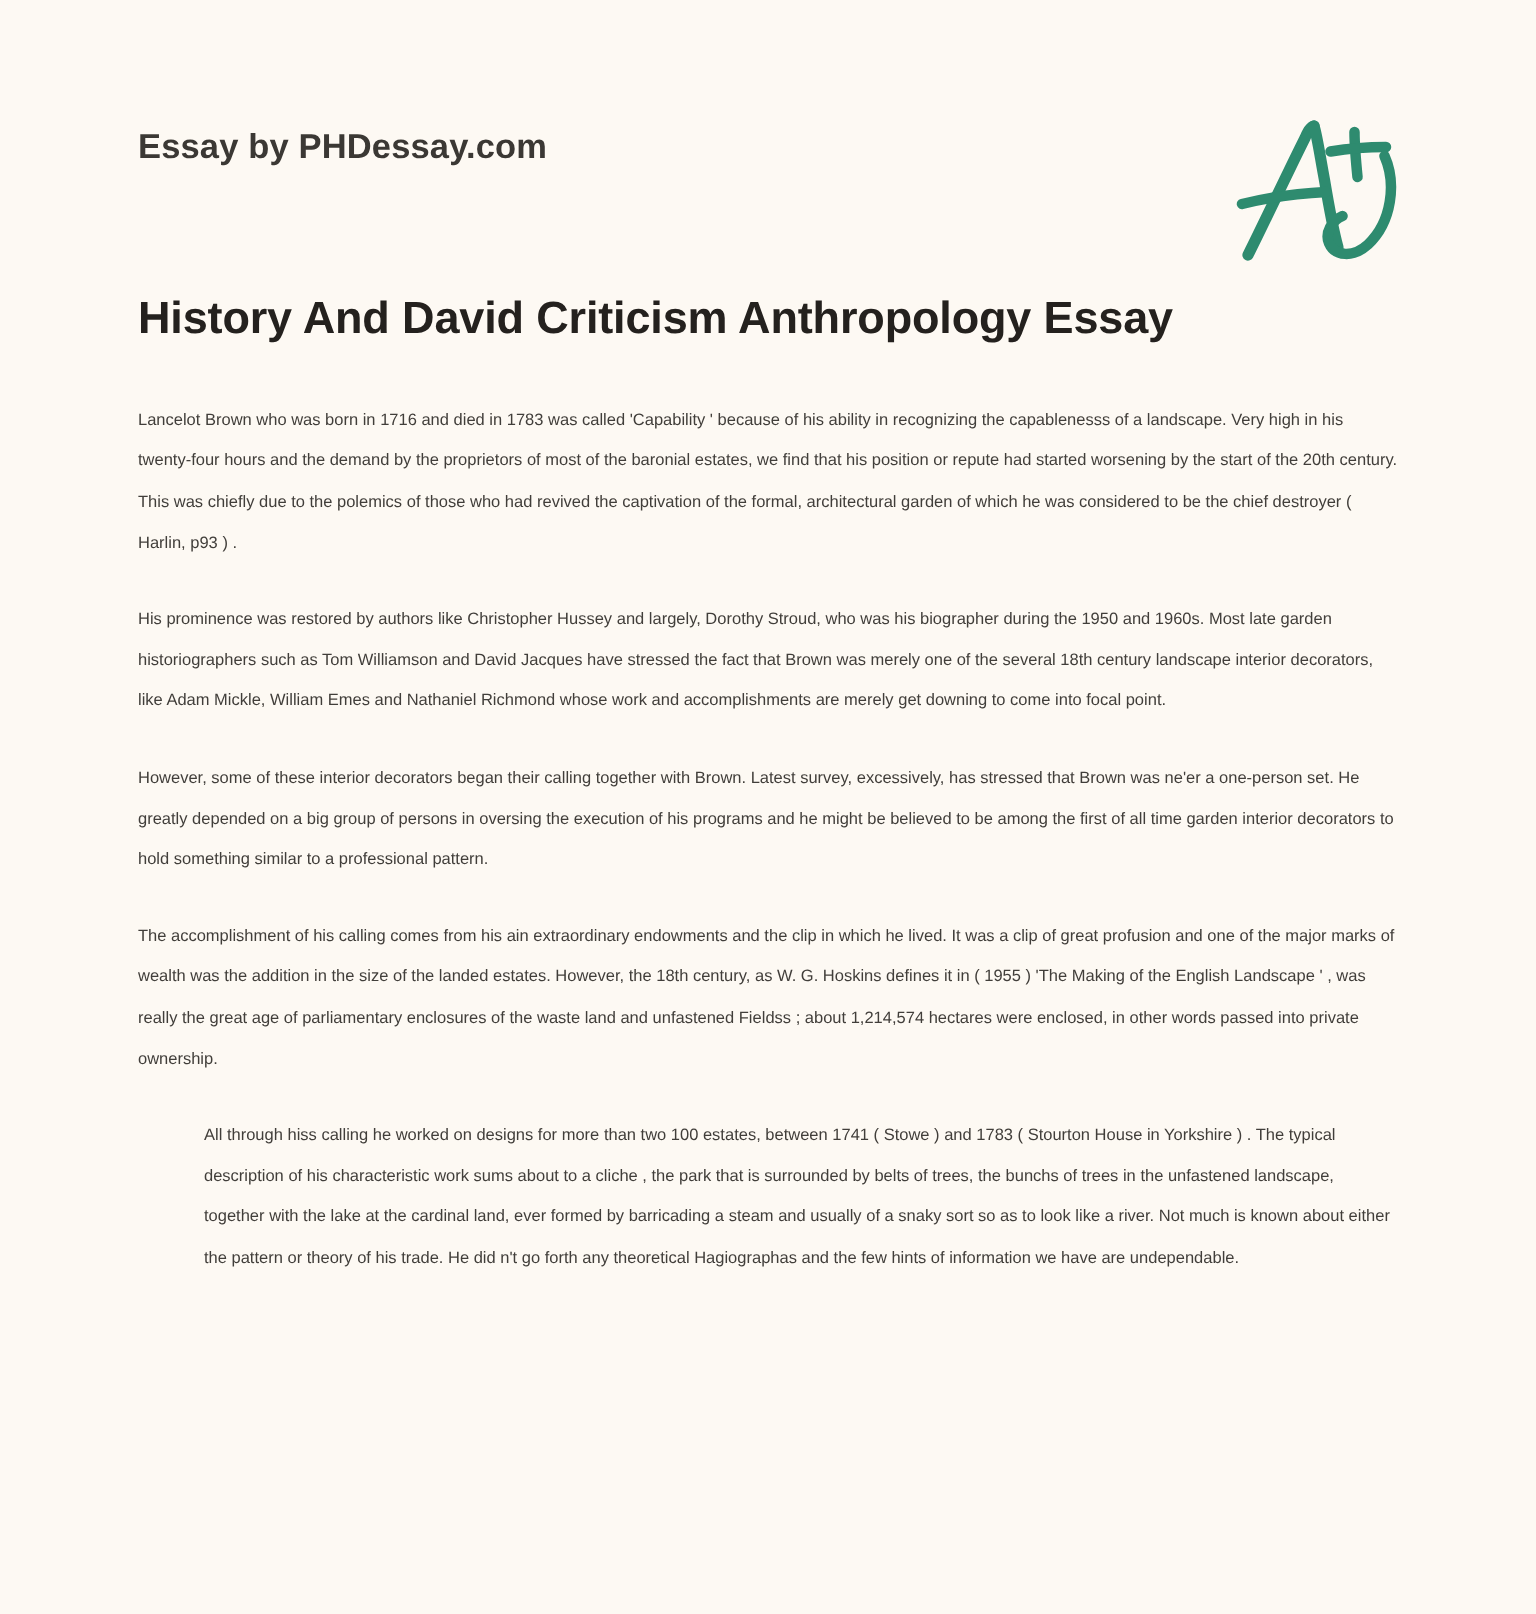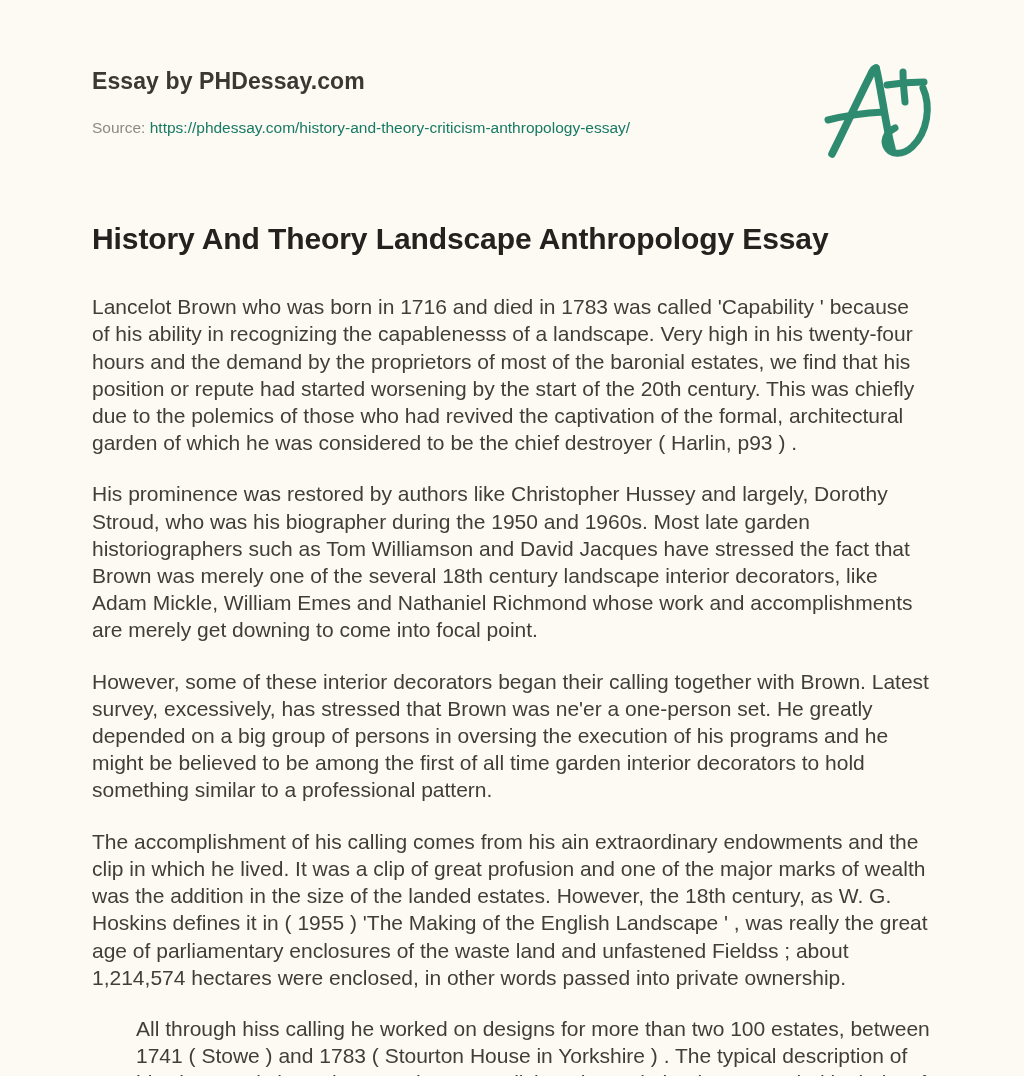--- a/index.html
+++ b/index.html
@@ -12,21 +12,21 @@
     background: #fdf9f3;
     font-family: "Liberation Sans", sans-serif;
     overflow: hidden;
     position: relative;
   }
   .page {
     position: relative;
     width: 1024px;
     height: 1076px;
     box-sizing: border-box;
-    padding: 0 92px 0 92px;
+    padding: 16px 92px 0 92px;
   }
   
   .masthead {
     position: relative;
     padding-top: 68px;
   }
   .brand-title {
     font-size: 23px;
     font-weight: 700;
     color: #3b3834;
@@ -71,43 +71,39 @@
     color: #24211e;
     letter-spacing: -.1px;
     line-height: 1.25;
   }
   
   .article {
     padding-top: 36px;
   }
   .article p {
     margin: 0 0 24px 0;
-    font-size: 21px;
+    font-size: 11px;
     line-height: 27.2px;
     color: #413e3a;
     text-align: left;
   }
   .article p:last-child {
     margin-bottom: 0;
     margin-left: 44px;
   }
 </style>
 </head>
 <body>
 
 <div class="page">
 
   <div class="masthead">
 
     <div class="brand-title">Essay by PHDessay.com</div>
 
-    <div class="source-line">
-      <span class="source-label">Source:</span>
-      <span class="source-url">https://phdessay.com/history-and-theory-criticism-anthropology-essay/</span>
-    </div>
 
     <div class="logo">
       <svg viewBox="0 0 160 120" xmlns="http://www.w3.org/2000/svg">
         <g fill="none" stroke="#2e8b6f" stroke-linecap="round" stroke-linejoin="round">
 
           <path d="M28 104 C 40 80, 54 50, 66 26 C 68 21, 70 18, 72 18" stroke-width="7.5"></path>
 
           <path d="M72 18 C 74 24, 76 38, 79 54 C 82 72, 85 88, 88 99" stroke-width="7.5"></path>
 
           <path d="M24 70 C 40 66, 60 63, 80 62" stroke-width="7"></path>
@@ -115,21 +111,21 @@
           <path d="M99 22 C 99 32, 100 42, 101 52" stroke-width="7"></path>
 
           <path d="M83 35 C 95 33, 108 32, 120 32" stroke-width="7"></path>
 
           <path d="M119 38 C 127 56, 124 82, 108 97 C 98 106, 86 105, 82 96 C 79 89, 84 81, 91 78" stroke-width="7"></path>
         </g>
       </svg>
     </div>
   </div>
 
-  <h1 class="doc-title">History And Theory Landscape Anthropology Essay</h1>
+  <h1 class="doc-title">History And David Criticism Anthropology Essay</h1>
 
   <div class="article">
     <p>Lancelot Brown who was born in 1716 and died in 1783 was called 'Capability ' because of his ability in recognizing the capablenesss of a landscape. Very high in his twenty-four hours and the demand by the proprietors of most of the baronial estates, we find that his position or repute had started worsening by the start of the 20th century. This was chiefly due to the polemics of those who had revived the captivation of the formal, architectural garden of which he was considered to be the chief destroyer ( Harlin, p93 ) .</p>
     <p>His prominence was restored by authors like Christopher Hussey and largely, Dorothy Stroud, who was his biographer during the 1950 and 1960s. Most late garden historiographers such as Tom Williamson and David Jacques have stressed the fact that Brown was merely one of the several 18th century landscape interior decorators, like Adam Mickle, William Emes and Nathaniel Richmond whose work and accomplishments are merely get downing to come into focal point.</p>
     <p>However, some of these interior decorators began their calling together with Brown. Latest survey, excessively, has stressed that Brown was ne'er a one-person set. He greatly depended on a big group of persons in oversing the execution of his programs and he might be believed to be among the first of all time garden interior decorators to hold something similar to a professional pattern.</p>
     <p>The accomplishment of his calling comes from his ain extraordinary endowments and the clip in which he lived. It was a clip of great profusion and one of the major marks of wealth was the addition in the size of the landed estates. However, the 18th century, as W. G. Hoskins defines it in ( 1955 ) 'The Making of the English Landscape ' , was really the great age of parliamentary enclosures of the waste land and unfastened Fieldss ; about 1,214,574 hectares were enclosed, in other words passed into private ownership.</p>
     <p>All through hiss calling he worked on designs for more than two 100 estates, between 1741 ( Stowe ) and 1783 ( Stourton House in Yorkshire ) . The typical description of his characteristic work sums about to a cliche , the park that is surrounded by belts of trees, the bunchs of trees in the unfastened landscape, together with the lake at the cardinal land, ever formed by barricading a steam and usually of a snaky sort so as to look like a river. Not much is known about either the pattern or theory of his trade. He did n't go forth any theoretical Hagiographas and the few hints of information we have are undependable.</p>
 
   </div>
 

